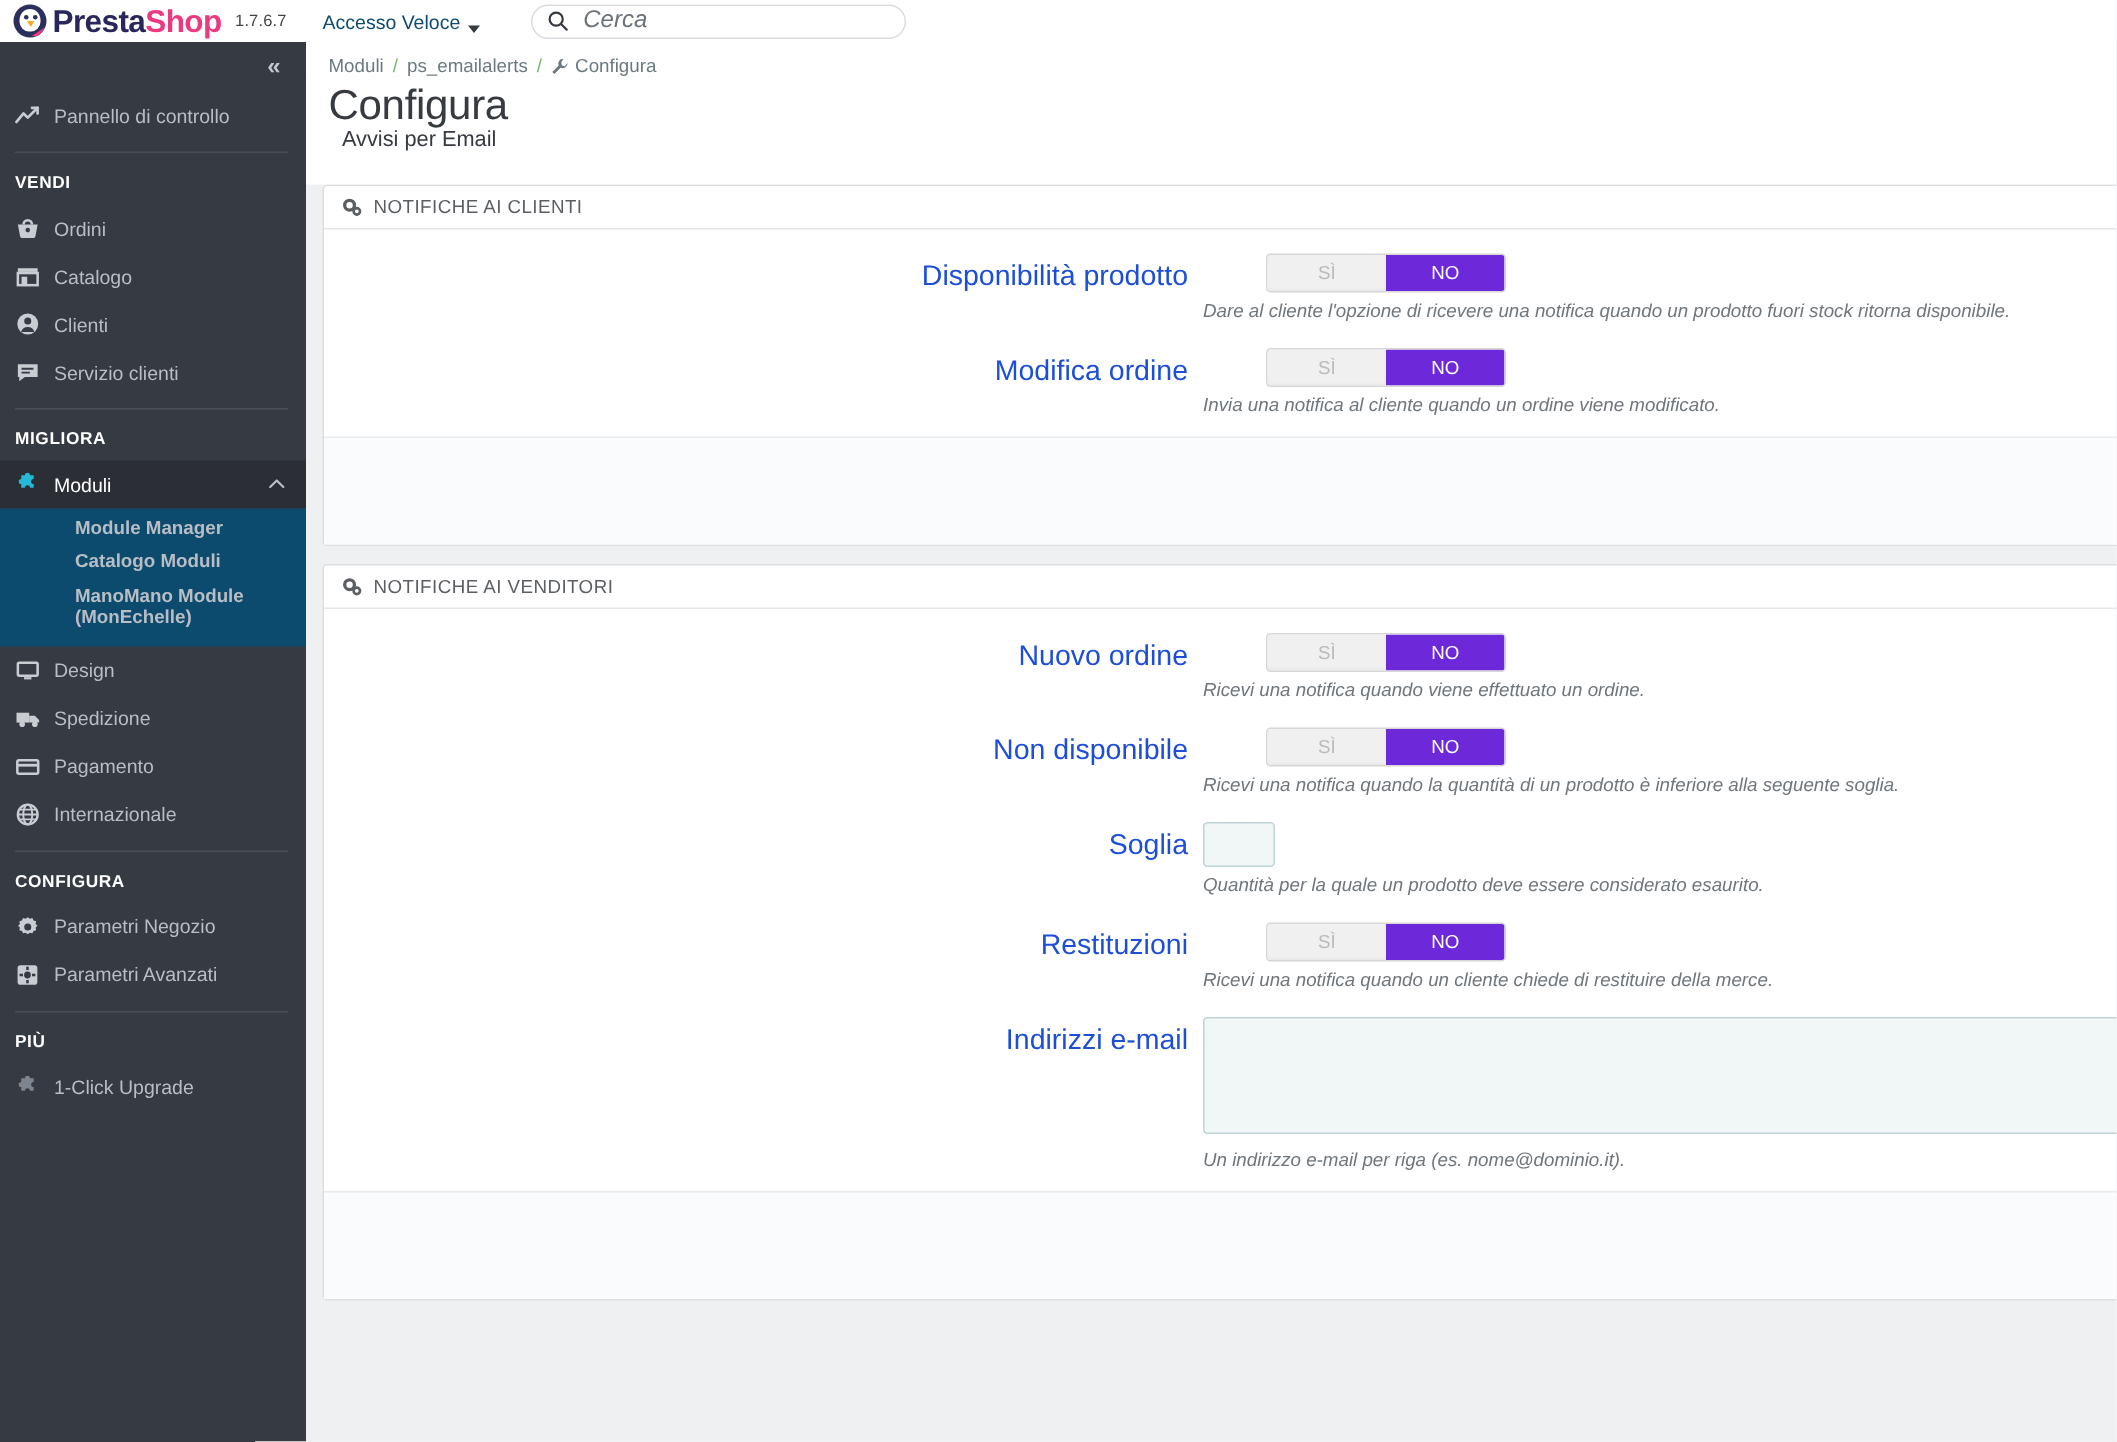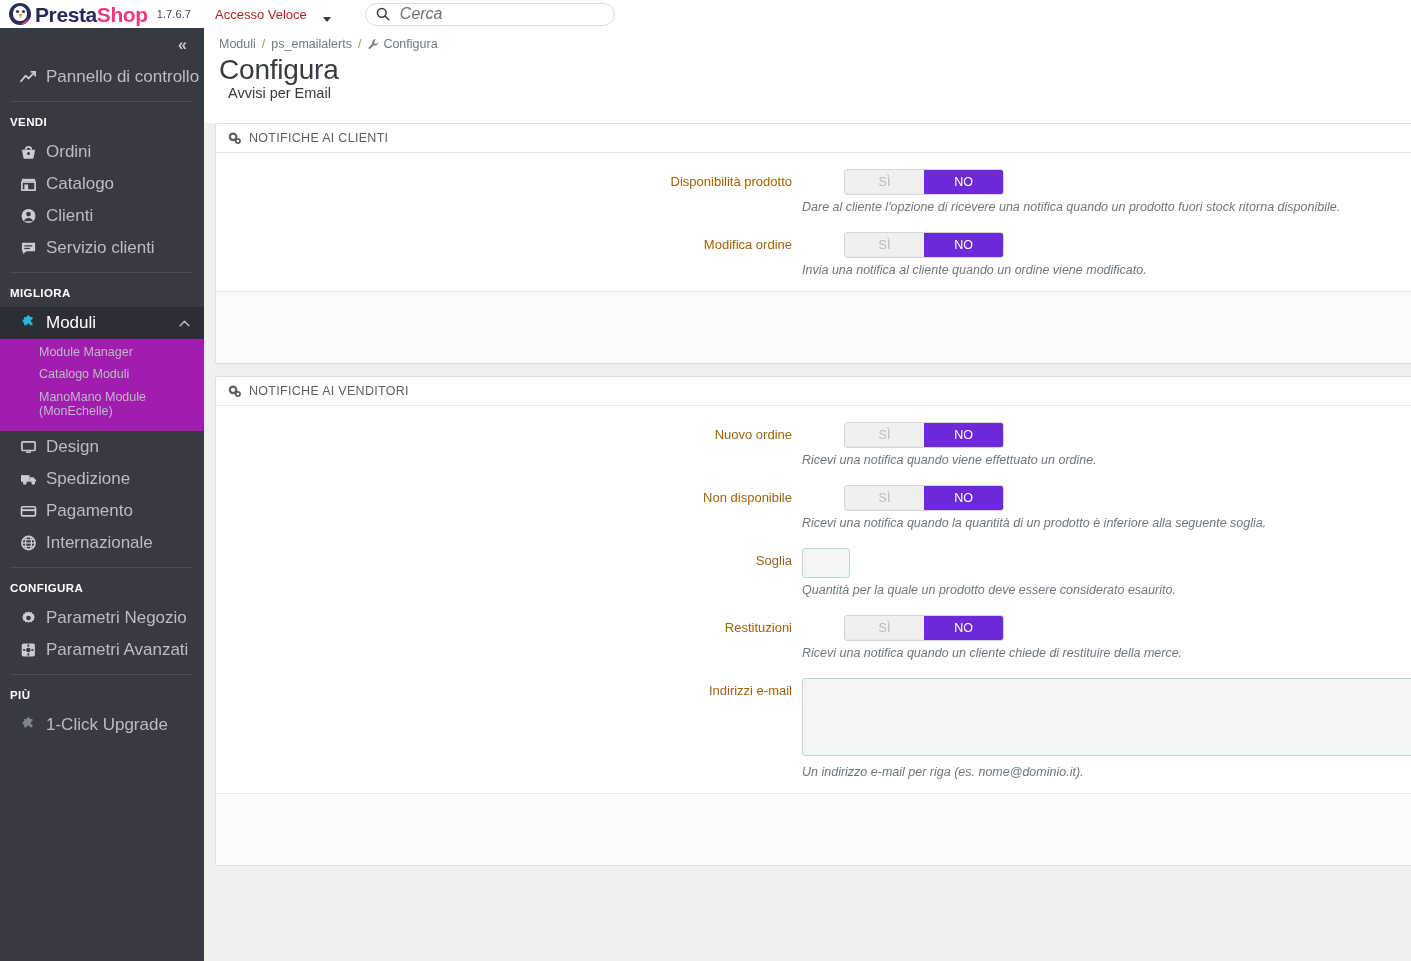--- a/index.html
+++ b/index.html
@@ -50,22 +50,22 @@
   .logo-text {
     font-size: 21px; font-weight: bold; letter-spacing: -0.4px;
     margin-left: 4px; line-height: 1;
   }
   .logo-text .p1 { color: #27275c; }
   .logo-text .p2 { color: #ec3a80; }
   .logo-version {
     font-size: 11px; color: #444; margin-left: 9px; letter-spacing: 0.1px;
   }
   .quick-access {
-    font-size: 13px; color: #b91c1c; margin-left: 24px;
-    display: flex; align-items: flex-end; gap: 16px; cursor: pointer;
+    font-size: 13px; color: #0c4a6e; margin-left: 24px;
+    display: flex; align-items: flex-end; gap: 5px; cursor: pointer;
   }
   .caret-down {
     width: 0; height: 0; border-left: 4px solid transparent;
     border-right: 4px solid transparent; border-top: 5px solid #363a41;
     margin-top: 2px;
   }
   .search-pill {
     margin-left: 34px;
     width: 250px; height: 23px;
     border: 1px solid #d9dde2; border-radius: 12px;
@@ -92,22 +92,22 @@
   .collapse-row {
     height: 33px; display: flex; align-items: center;
     justify-content: flex-end; padding-right: 18px;
   }
   .collapse-btn {
     color: #c3c7cc; font-size: 16px; line-height: 1; cursor: pointer;
     font-weight: bold; letter-spacing: -1px;
   }
   .nav-item {
     display: flex; align-items: center;
-    height: 32px; padding-left: 20px;
-    color: #b9bdc4; font-size: 17px; cursor: pointer;
+    height: 32px; padding-left: 10px;
+    color: #b9bdc4; font-size: 13px; cursor: pointer;
     text-decoration: none;
   }
   .nav-item .ni-icon {
     width: 26px; flex: none; display: flex;
     align-items: center; justify-content: flex-start;
     color: #c9ccd1;
   }
   .nav-item .ni-label { flex: 1; }
   .nav-item.active {
     background: #2b2e35; color: #ffffff;
@@ -118,21 +118,21 @@
     font-size: 11px; line-height: 1;
   }
   .nav-sep {
     height: 1px; background: #4a4e57;
     margin: 8px 12px 8px 10px;
   }
   .nav-title {
     color: #ffffff; font-size: 11.5px; font-weight: bold;
     letter-spacing: 0.4px; padding: 6px 0 8px 10px;
   }
-  .submenu { background: #a21caf; padding: 2px 0 8px 5px; }
+  .submenu { background: #0c4a6e; padding: 2px 0 8px 16px; font-weight: bold; }
   .submenu-item {
     display: block; color: #b9bdc4; font-size: 12.5px;
     padding: 4px 10px 4px 34px; line-height: 1.15; cursor: pointer;
   }
 
   
   .main {
     position: absolute; top: 28px; left: 204px;
     width: 1207px; height: 933px;
     background: #eef0f2;
@@ -181,21 +181,21 @@
     height: 72px;
   }
 
   .form-row {
     display: flex; align-items: flex-start;
     margin-bottom: 18px;
   }
   .form-row:last-child { margin-bottom: 0; }
   .form-label {
     width: 586px; flex: none; text-align: right;
-    font-size: 13px; color: #a16207;
+    font-size: 19px; color: #1d4ed8;
     padding-right: 10px; padding-top: 5px;
   }
   .form-control { flex: 1; min-width: 0; }
   .help-text {
     font-size: 12.5px; font-style: italic; color: #6f767c;
     margin-top: 5px;
   }
 
   .switch {
     display: inline-flex; border-radius: 3px; overflow: hidden;

